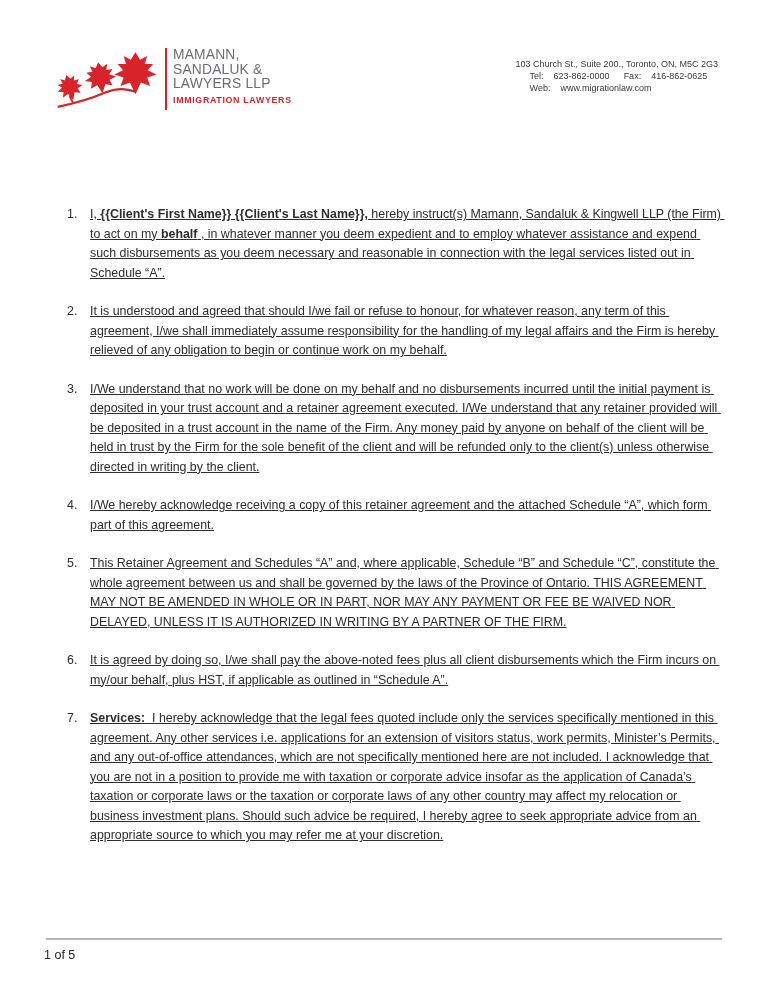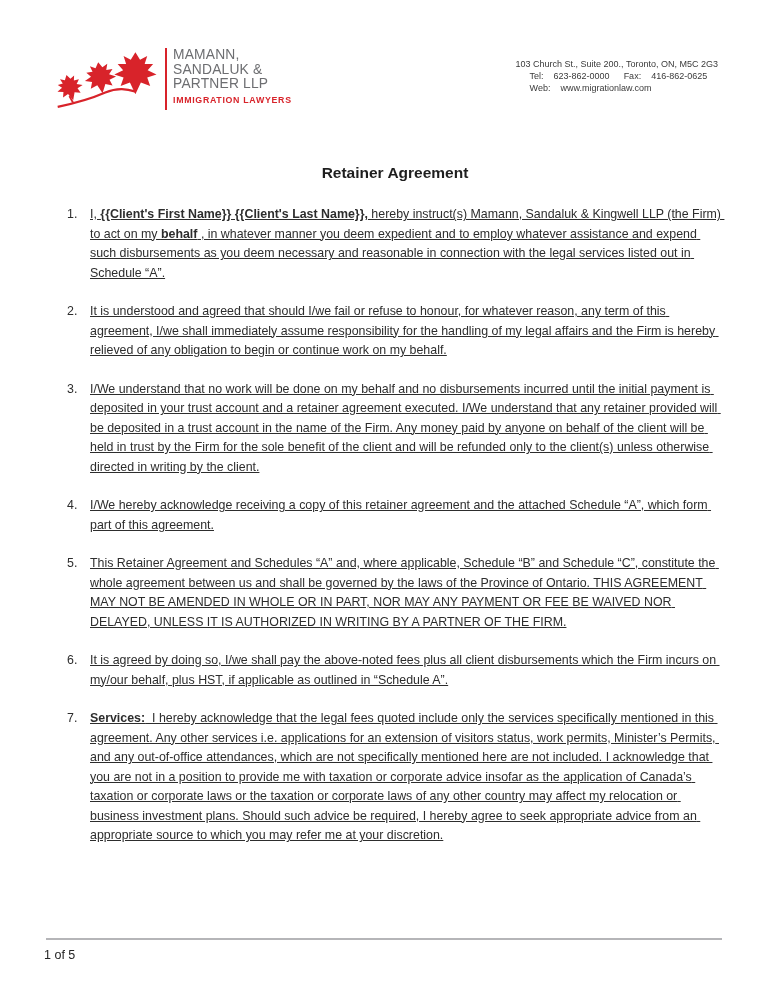--- a/index.html
+++ b/index.html
@@ -75,21 +75,21 @@
         <path d="M3,62 C22,58 40,53 56,46 C70,40 80,42 90,45" stroke="#d8232a" stroke-width="2.5" fill="none"></path>
         <path d="M20,57 L16,50" stroke="#d8232a" stroke-width="2" fill="none"></path>
         <use href="#mleaf" transform="translate(2,26) scale(0.29) rotate(-15 50 50)"></use>
         <use href="#mleaf" transform="translate(33,12) scale(0.35) rotate(-8 50 50)"></use>
         <use href="#mleaf" transform="translate(66,1) scale(0.47)"></use>
       </svg>
       <div class="logo-divider"></div>
       <div class="logo-text">
         <div class="logo-name">MAMANN,</div>
         <div class="logo-name">SANDALUK &amp;</div>
-        <div class="logo-name">PARTNER LLP</div>
+        <div class="logo-name">LAWYERS LLP</div>
         <div class="logo-tagline">IMMIGRATION LAWYERS</div>
       </div>
     </div>
 
     <div class="contact">
       <div class="contact-row">
         <span>103 Church St., Suite 200., Toronto, ON, M5C 2G3</span>
       </div>
       <div class="contact-row">
         <span class="lbl">Tel:</span>
@@ -97,21 +97,20 @@
         <span class="lbl">Fax:</span>
         <span class="val">416-862-0625</span>
       </div>
       <div class="contact-row web-row">
         <span class="lbl">Web:</span>
         <span class="val">www.migrationlaw.com</span>
       </div>
     </div>
   </div>
 
-  <div class="doc-title">Retainer Agreement</div>
 
   <div class="doc-list">
 
     <div class="doc-item">
       <span class="num">1.</span>
       <p class="para"><span>I, </span><span style="font-weight: 700; text-decoration: underline;">{{Client's First Name}} {{Client's Last Name}},</span><span> hereby instruct(s) Mamann, Sandaluk &amp; Kingwell LLP (the Firm) to act on my </span><span style="font-weight: 700;">behalf</span><span> , in whatever manner you deem expedient and to employ whatever assistance and expend such disbursements as you deem necessary and reasonable in connection with the legal services listed out in Schedule “A”.</span></p>
     </div>
 
     <div class="doc-item">
       <span class="num">2.</span>

